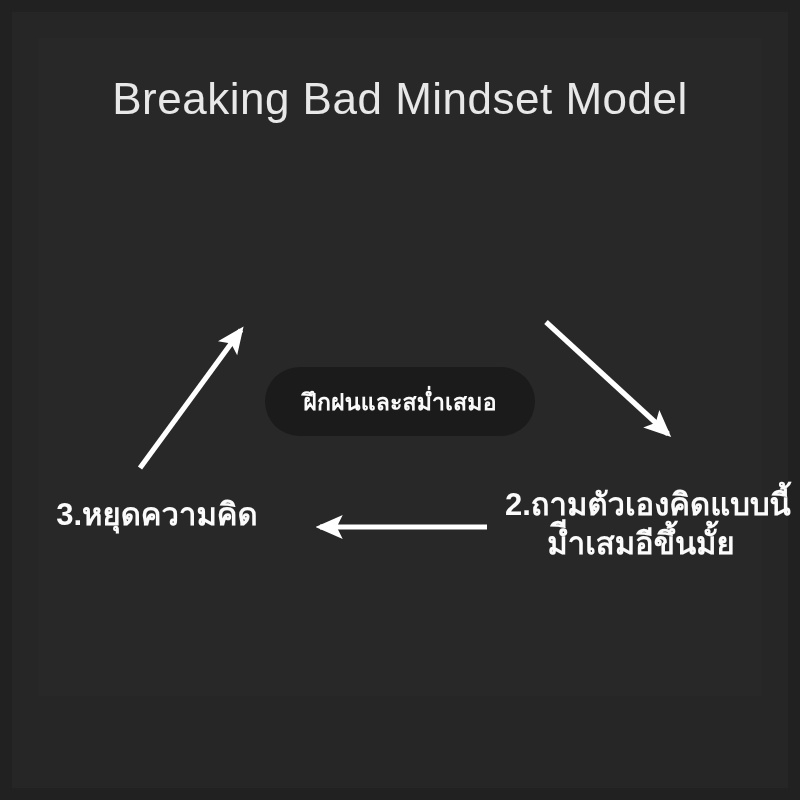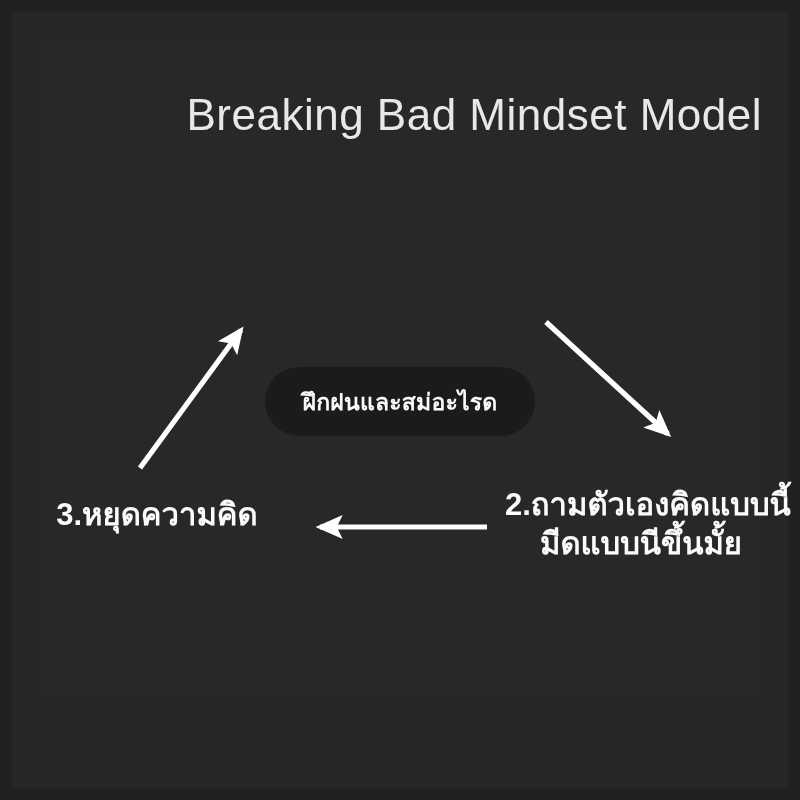--- a/index.html
+++ b/index.html
@@ -36,23 +36,23 @@
     top: 38px;
     width: 724px;
     height: 658px;
     background: #282828;
   }
 
   
   .title {
     position: absolute;
     left: 38px;
-    top: 90px;
+    top: 74px;
     width: 724px;
-    text-align: right;
+    text-align: center;
     color: #e8e8e8;
     font-size: 44px;
     font-weight: 300;
     letter-spacing: 0.5px;
     line-height: 1.15;
     white-space: nowrap;
   }
 
   
   .node {
@@ -125,27 +125,27 @@
 <body>
 
 <div id="canvas">
 
   <div class="frame-outer"></div>
   <div class="frame-mid"></div>
 
   <div class="title">Breaking Bad Mindset Model</div>
 
   <div class="pill">
-    <span class="pill-label">ฝึกฝนและสม่อะไรด</span>
+    <span class="pill-label">ฝึกฝนและสม่ำเสมอ</span>
   </div>
 
 
   <div class="node node-2">
     <div>2.ถามตัวเองคิดแบบนี้</div>
-    <div>มีดแบบนีขึ้นมั้ย</div>
+    <div>มีำเสมอีขึ้นมั้ย</div>
   </div>
 
   <div class="node node-3">
     <div>3.หยุดความคิด</div>
   </div>
 
   <svg class="arrows" viewBox="0 0 800 800">
     <defs>
       <marker id="ah" viewBox="0 0 10 10" refX="8.4" refY="5" markerWidth="5.2" markerHeight="5.2" orient="auto-start-reverse">
         <path d="M 0 0.6 L 10 5 L 0 9.4 L 2.2 5 Z" fill="#ffffff"></path>

